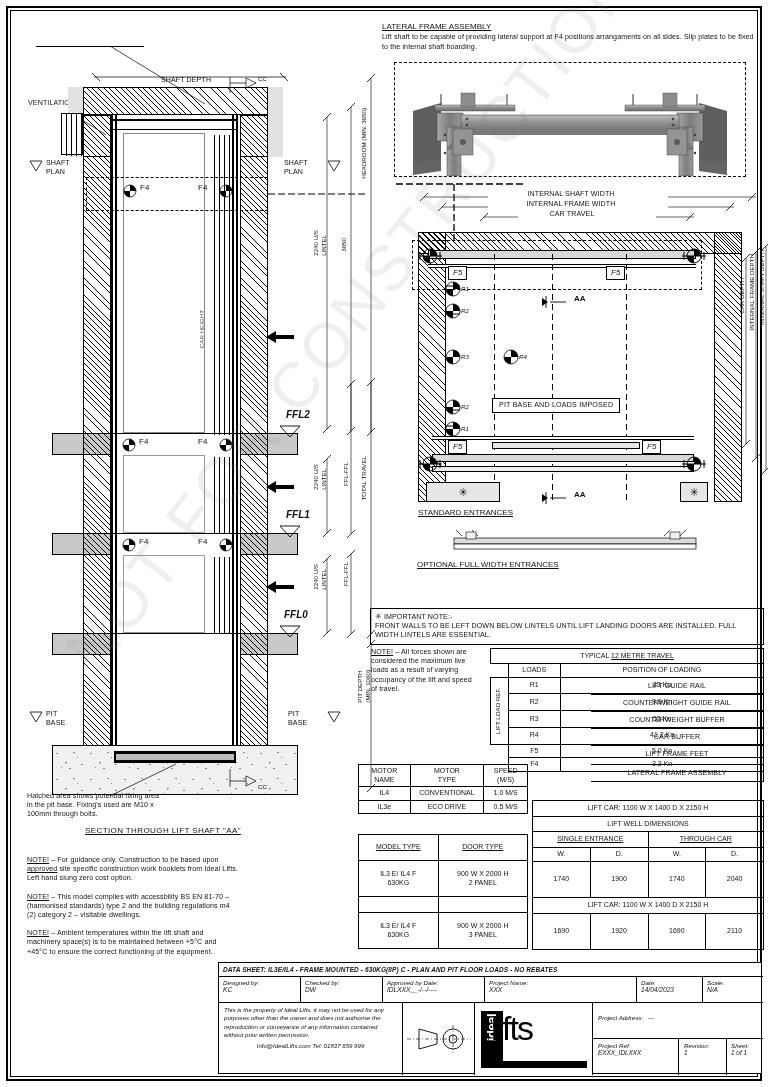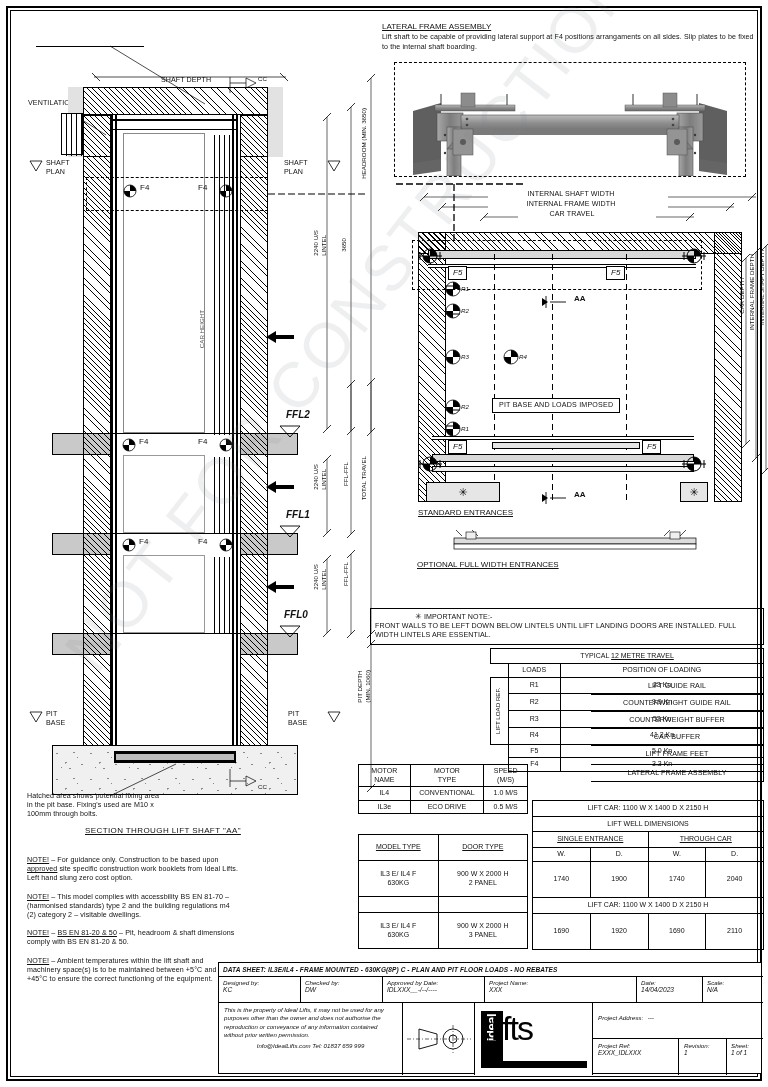--- a/index.html
+++ b/index.html
@@ -363,24 +363,20 @@
   <div class="ly txt9 u" style="left:85px; top:826px; letter-spacing:0.4px;">SECTION THROUGH LIFT SHAFT "AA"</div>
 
   <div class="ly" style="left:27px; top:856px; width:212px;">
     <div class="txt" style="margin-bottom:9px;">
       <span class="u">NOTE!</span> – For guidance only. Construction to be based upon <span class="u">approved</span> site
       specific construction work booklets from Ideal Lifts. Left hand slung zero cost option.
     </div>
     <div class="txt" style="margin-bottom:9px;">
       <span class="u">NOTE!</span> – This model complies with accessbility BS EN 81-70 – (harmonised
       standards) type 2 and the building regulations m4 (2) category 2 – visitable dwellings.
-    </div>
-    <div class="txt" style="margin-bottom:9px;">
-      <span class="u">NOTE!</span> – <span class="u">BS EN 81-20 &amp; 50</span> – Pit,
-      headroom &amp; shaft dimensions comply with BS EN 81-20 &amp; 50.
     </div>
     <div class="txt">
       <span class="u">NOTE!</span> – Ambient temperatures within the lift shaft and machinery space(s) is
       to be maintained between +5°C and +45°C to ensure the correct functioning of the equipment.
     </div>
   </div>
 
   <div class="ly" style="left:382px; top:22px; width:382px; height:160px;">
     <div class="txt9 u" style="margin-bottom:1px;">LATERAL FRAME ASSEMBLY</div>
     <div class="txt" style="width:372px;">
@@ -614,28 +610,31 @@
         <rect x="2" y="12" width="242" height="6" fill="#dcdcdc" stroke="#000" stroke-width="0.7"></rect>
         <rect x="2" y="18" width="242" height="5" fill="#fff" stroke="#000" stroke-width="0.7"></rect>
         <rect x="14" y="6" width="10" height="7" fill="#efefef" stroke="#000" stroke-width="0.6"></rect>
         <rect x="218" y="6" width="10" height="7" fill="#efefef" stroke="#000" stroke-width="0.6"></rect>
       </svg>
     </div>
     <div class="ly txt9 u" style="left:13px; top:374px;">OPTIONAL FULL WIDTH ENTRANCES</div>
   </div>
 
   <div class="ly" style="left:370px; top:608px; width:394px; border:1px solid #000; padding:3px 4px;">
-    <div class="txt" style="letter-spacing:0.1px;margin-left:40px;">
+    <div class="txt" style="letter-spacing:0.1px;">
       <span style="font-size:8px;">✳</span>
       <span>IMPORTANT NOTE:-</span>
     </div>
     <div class="txt" style="letter-spacing:0.1px;">FRONT WALLS TO BE LEFT DOWN BELOW LINTELS UNTIL LIFT LANDING DOORS ARE INSTALLED. FULL WIDTH LINTELS ARE ESSENTIAL.</div>
   </div>
 
   <div class="ly" style="left:371px; top:648px; width:108px;">
+    <div class="txt" style="margin-bottom:10px;">
+      <span class="u">NOTE!</span> – All forces shown are considered the maximum live loads as a result of varying occupancy of the lift and speed of travel.
+    </div>
   </div>
 
   <div class="ly" style="left:490px; top:648px;">
     <table class="tbl" style="width:274px;">
       <tbody>
           <tr>
         <td colspan="3" style="height:15px;">
           TYPICAL <span class="u">12 METRE TRAVEL</span>
         </td>
       </tr>

